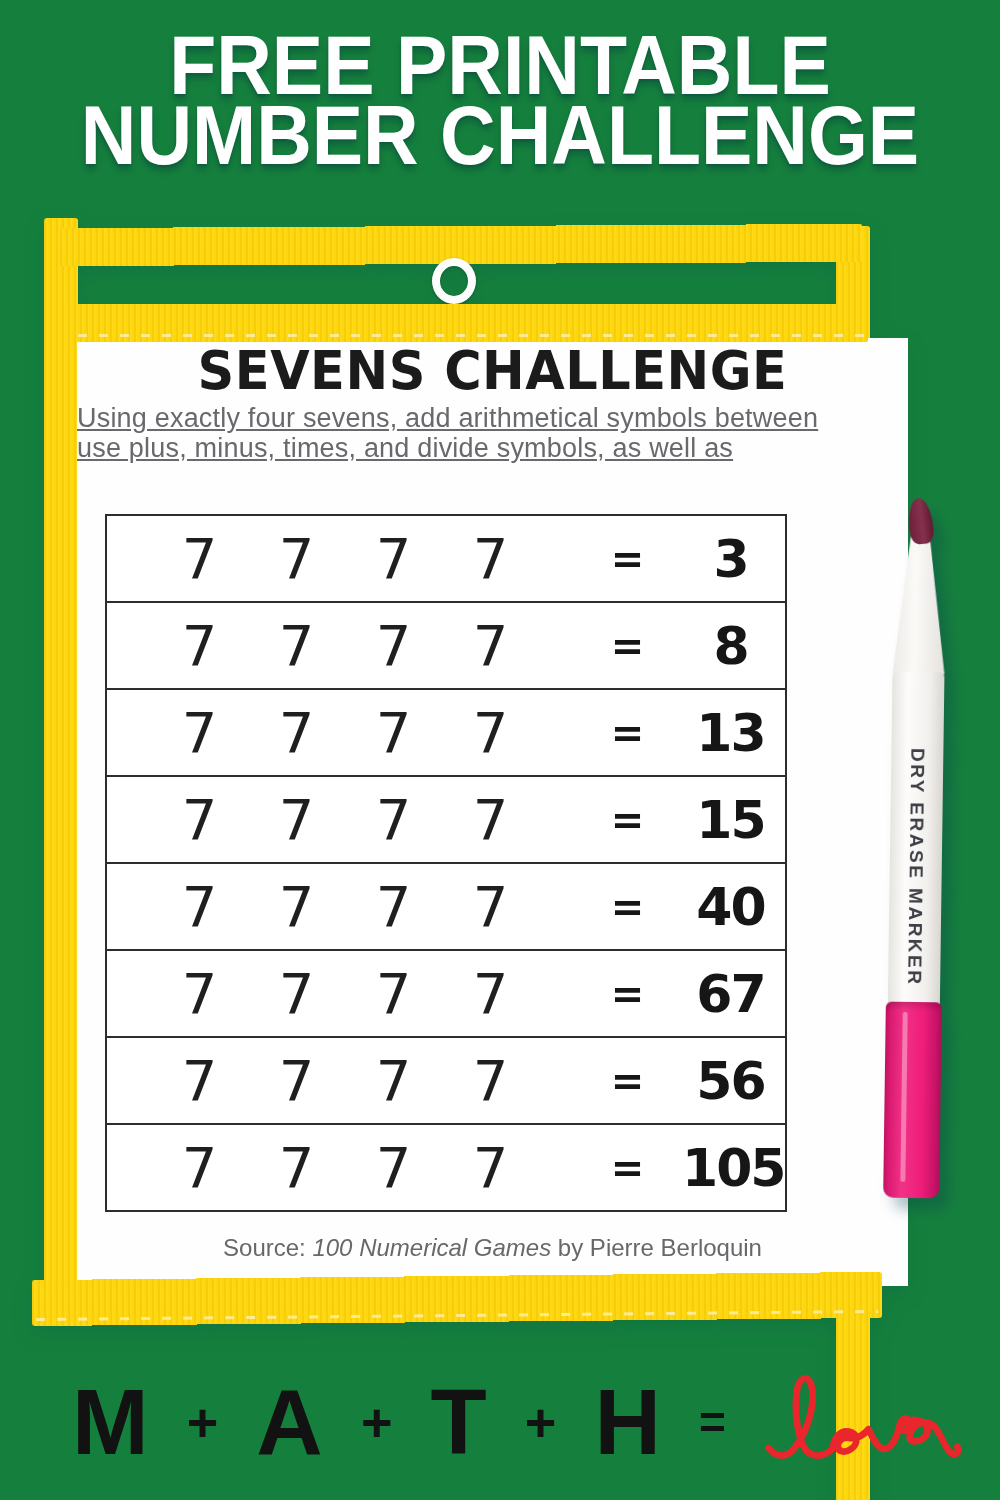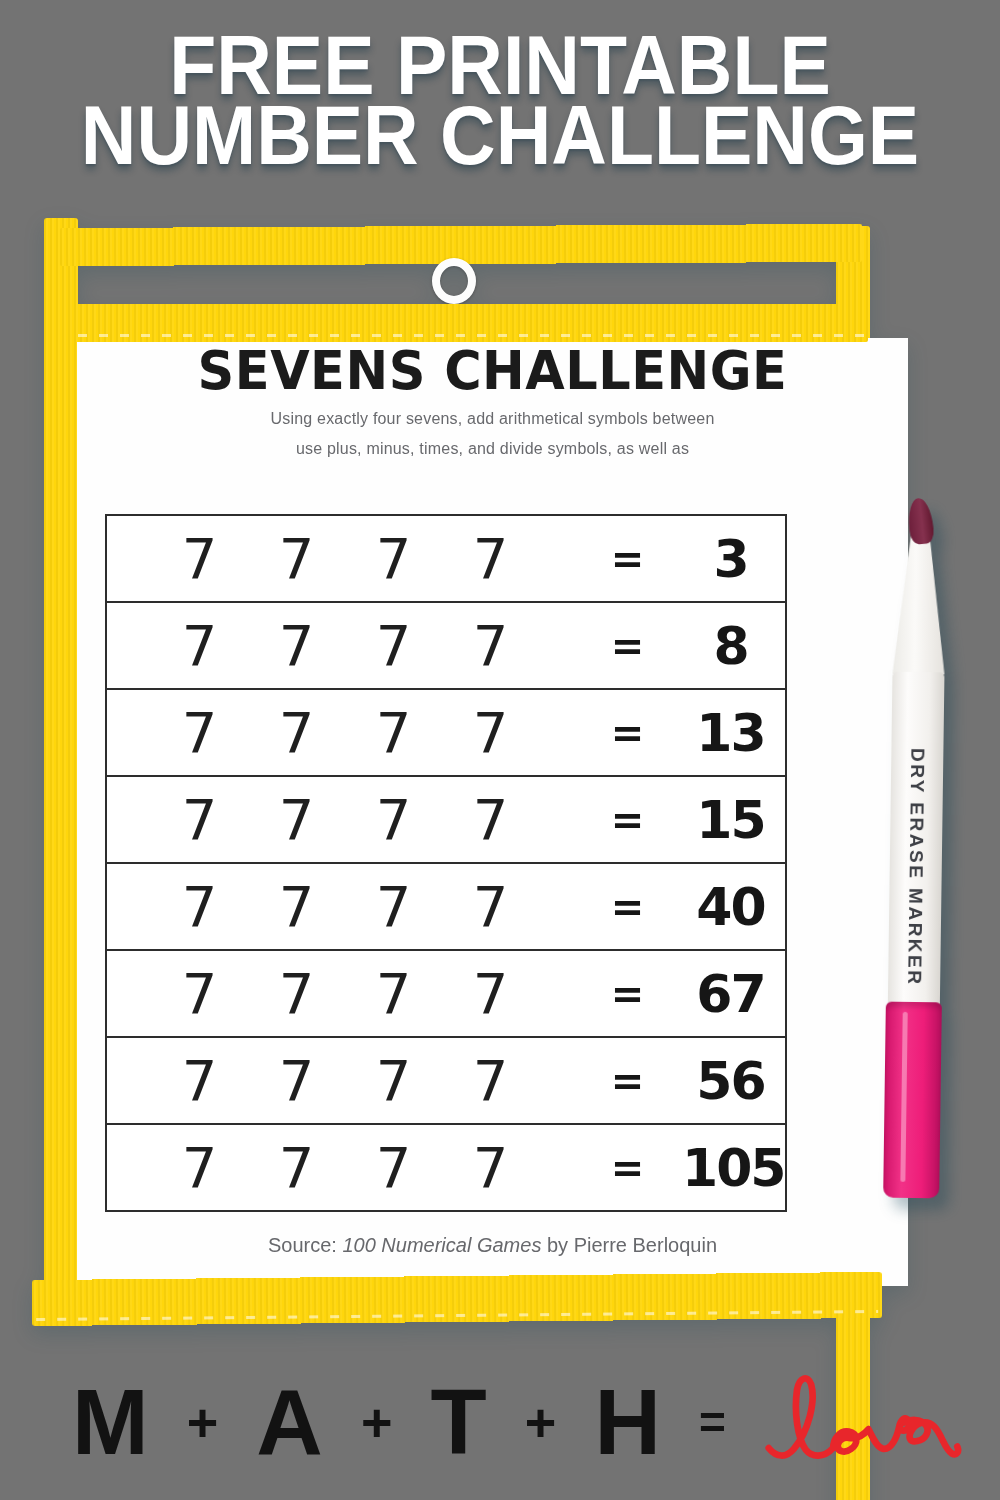--- a/index.html
+++ b/index.html
@@ -1,17 +1,17 @@
 <!DOCTYPE html>
 <html><head>
 <meta charset="utf-8">
 <style>
   html,body{margin:0;padding:0;background:#0e93ad;}
   #canvas{position:relative;width:1000px;height:1500px;overflow:hidden;
-          background:#737373;font-family:"Liberation Sans",sans-serif;}
+          background:#15803d;font-family:"Liberation Sans",sans-serif;}
 
   
   .hdr-line{position:absolute;left:0;right:0;text-align:center;color:#fff;
     font-weight:800;font-size:77px;line-height:1;letter-spacing:0px;
     transform:scaleY(1.08);transform-origin:top center;
     text-shadow:0 5px 7px rgba(0,40,60,.32),0 2px 2px rgba(0,40,60,.18);
     font-family:"Liberation Sans",sans-serif;}
   #hdr1{top:24px;} #hdr2{top:94px;}
 
   
@@ -31,34 +31,34 @@
             transform:rotate(-.55deg);border-radius:3px;}
   .grommet{position:absolute;left:388px;top:44px;width:28px;height:30px;
       border:8px solid #fdfdfd;border-radius:50%;background:transparent;
       box-shadow:0 1px 3px rgba(0,0,0,.28), inset 0 1px 3px rgba(0,0,0,.22);}
   .sheet{position:absolute;left:33px;top:124px;width:831px;height:948px;background:#fefefe;}
 
   
   .ws-title{position:absolute;top:2px;left:0;right:0;text-align:center;
       font-family:"DejaVu Sans",sans-serif;font-weight:700;font-size:51px;
       color:#1b1b1b;transform:scaleY(1.05);transform-origin:top center;letter-spacing:.5px;}
-  .ws-instr{position:absolute;top:66px;left:0;right:0;text-align:center;
-      font-size:16px;line-height:29.5px;color:#68696d;letter-spacing:.2px;}
+  .ws-instr{position:absolute;top:66px;left:0;right:0;
+      font-size:27px;line-height:29.5px;color:#68696d;letter-spacing:.2px;text-decoration:underline;}
   .ws-table{position:absolute;left:28px;top:176px;width:678px;border:2px solid #2d2d2d;background:#fff;}
   .trow{height:85px;display:flex;align-items:center;border-top:2px solid #2d2d2d;}
   .trow:first-child{border-top:none;}
   .seven{width:97px;text-align:center;font-family:"DejaVu Sans",sans-serif;
       font-size:56px;font-weight:400;color:#1f1f1f;}
   .seven:first-child{margin-left:44px;}
   .eq{margin-left:40px;width:97px;text-align:center;font-family:"DejaVu Sans",sans-serif;
       font-size:40px;font-weight:800;color:#161616;}
   .target{margin-left:6px;width:97px;text-align:center;font-family:"DejaVu Sans",sans-serif;
       font-size:52px;font-weight:800;color:#161616;letter-spacing:-2px;white-space:nowrap;}
   .ws-source{position:absolute;top:896px;left:0;right:0;text-align:center;
-      font-size:20px;color:#67686c;}
+      font-size:24px;color:#67686c;}
   .ws-source em{font-style:italic;}
 
   
   #marker{position:absolute;left:884px;top:500px;width:64px;height:700px;
       transform:rotate(.8deg);filter:drop-shadow(10px 12px 7px rgba(5,55,75,.30));}
   .mk-tip{position:absolute;top:-2px;left:20px;width:24px;height:46px;
       background:linear-gradient(90deg,#6d1f3b,#85314e 55%,#61182f);
       border-radius:50% 50% 35% 35% / 65% 65% 30% 30%;transform:rotate(-7deg);}
   .mk-nose{position:absolute;top:36px;left:6px;width:52px;height:138px;
       background:linear-gradient(90deg,#ecebe7 0%,#fbfaf8 42%,#e5e2dd 100%);

